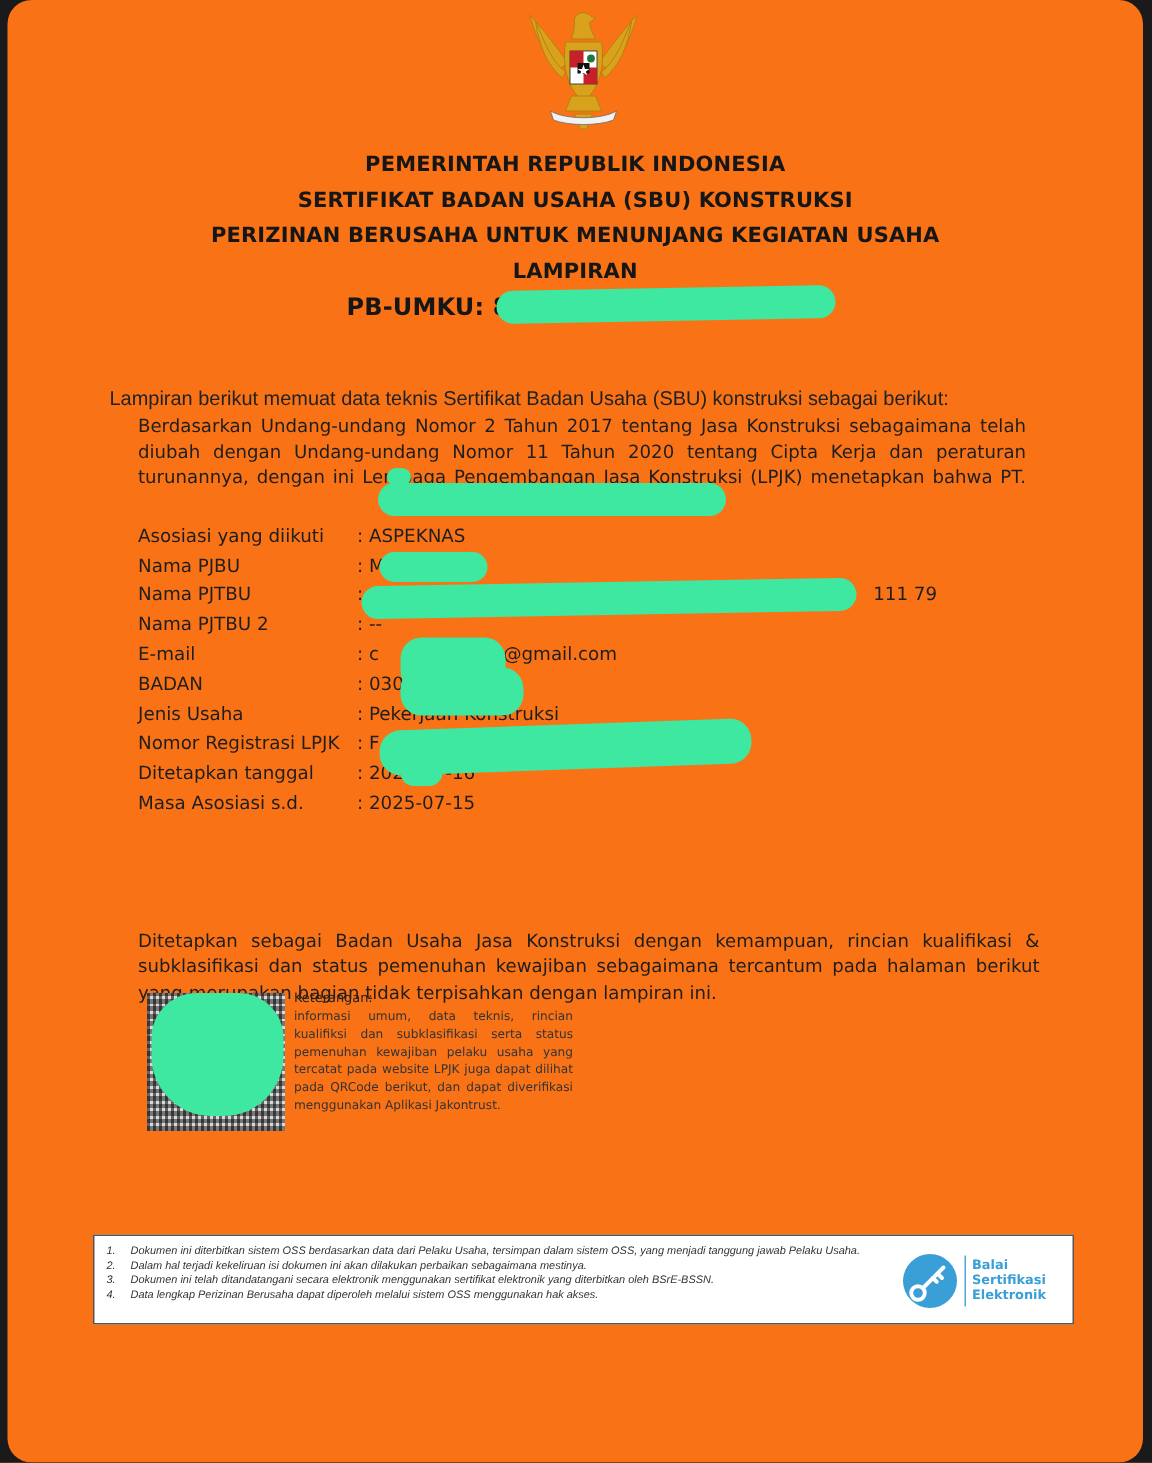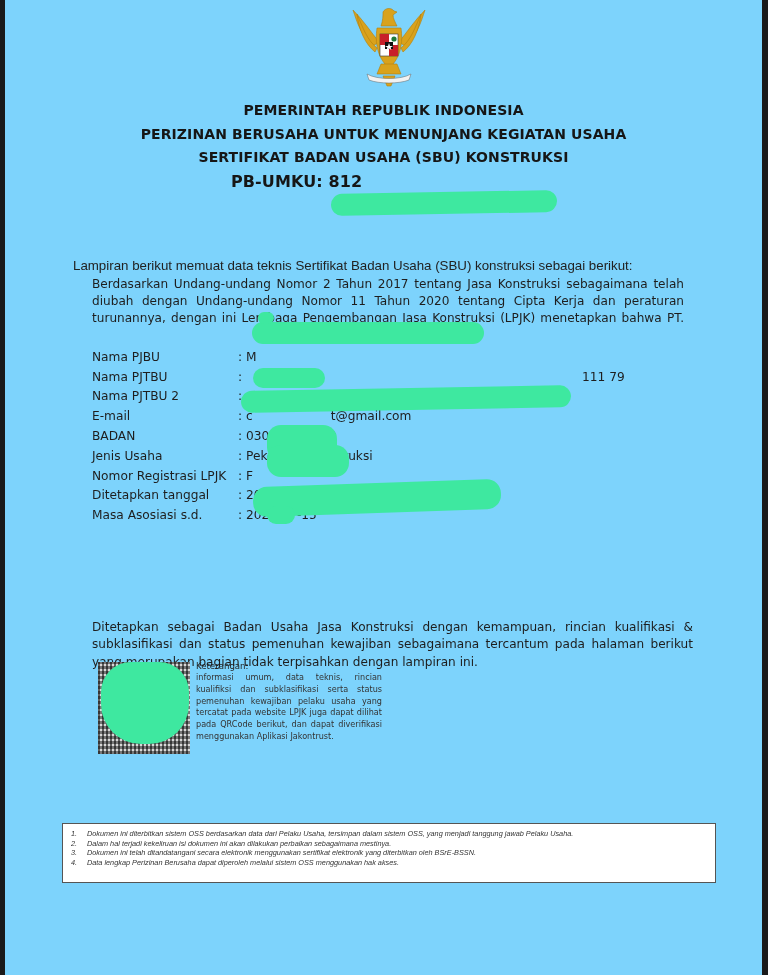--- a/index.html
+++ b/index.html
@@ -1,20 +1,20 @@
 <!DOCTYPE html>
 <html><head>
   <meta charset="utf-8">
   <style>
     * { box-sizing: border-box; margin: 0; padding: 0; }
     html, body { width: 768px; height: 975px; overflow: hidden; background: #1a1a1a; }
     body { position: relative; font-family: "DejaVu Sans", sans-serif; color: #1e1e1e; }
     .page {
       position: absolute; left: 5px; top: 0; width: 757px; height: 975px;
-      background: #7dd3fc; overflow: hidden;
+      background: #f97316; overflow: hidden; border-radius: 16px;
     }
     .emblem { position: absolute; left: 342px; top: 2px; width: 84px; height: 90px; }
     .header { position: absolute; left: 0; top: 99px; width: 757px; text-align: center; }
     .header .line {
       font-family: "DejaVu Sans", sans-serif; font-weight: bold; font-size: 14px;
       line-height: 23.5px; color: #161616; letter-spacing: 0.1px;
     }
     .header .pb { font-size: 16px; line-height: 24px; text-align: left; padding-left: 226px; }
     .redact {
       position: absolute; background: #3ee8a0; border-radius: 14px;
@@ -95,36 +95,41 @@
     <rect x="33" y="32" width="9" height="11" fill="#c8202a"></rect>
     <rect x="42" y="43" width="9" height="11" fill="#c8202a"></rect>
     <circle cx="47" cy="37" r="2.6" fill="#1e7a3a"></circle>
     <rect x="38" y="40" width="8" height="7" fill="#111"></rect>
     <polygon points="42,41 43,44 46,44 43.6,45.6 44.4,48 42,46.6 39.6,48 40.4,45.6 38,44 41,44" fill="#fff"></polygon>
     <path d="M20 72 C30 78 54 78 64 72 L62 78 C52 82 32 82 22 78 Z" fill="#f2f2f2" stroke="#666" stroke-width="0.5"></path>
   </svg>
 
   <div class="header">
     <div class="line">PEMERINTAH REPUBLIK INDONESIA</div>
+    <div class="line">SERTIFIKAT BADAN USAHA (SBU) KONSTRUKSI</div>
     <div class="line">PERIZINAN BERUSAHA UNTUK MENUNJANG KEGIATAN USAHA</div>
-    <div class="line">SERTIFIKAT BADAN USAHA (SBU) KONSTRUKSI</div>
+    <div class="line">LAMPIRAN</div>
     <div class="line pb">PB-UMKU: 812</div>
   </div>
   <div class="redact" style="left:326px; top:192px; width:226px; height:22px; transform: rotate(-1deg);"></div>
 
   <div class="intro">Lampiran berikut memuat data teknis Sertifikat Badan Usaha (SBU) konstruksi sebagai berikut:</div>
 
   <div class="para">
     <span>Berdasarkan Undang-undang Nomor 2 Tahun 2017 tentang Jasa Konstruksi sebagaimana telah diubah dengan Undang-undang Nomor 11 Tahun 2020 tentang Cipta Kerja dan peraturan turunannya, dengan ini Lembaga Pengembangan Jasa Konstruksi (LPJK) menetapkan bahwa PT.</span>
     <span style="display:inline-block; width:198px;"></span><span>ONESIA:</span>
   </div>
   <div class="redact" style="left:247px; top:322px; width:232px; height:22px;"></div>
   <div class="redact" style="left:253px; top:312px; width:16px; height:12px;"></div>
 
   <div class="fields">
+    <div class="field-row">
+      <span class="field-label">Asosiasi yang diikuti</span>
+      <span class="field-value">: ASPEKNAS</span>
+    </div>
     <div class="field-row">
       <span class="field-label">Nama PJBU</span>
       <span class="field-value">: M</span>
     </div>
     <div class="field-row">
       <span class="field-label">Nama PJTBU</span>
       <span class="field-value">:</span>
       <span class="field-value" style="margin-left:340px;">111  79</span>
     </div>
     <div class="field-row">
@@ -188,14 +193,31 @@
         </li>
       <li>
           <span class="num">3.</span>
           <span>Dokumen ini telah ditandatangani secara elektronik menggunakan sertifikat elektronik yang diterbitkan oleh BSrE-BSSN.</span>
         </li>
       <li>
           <span class="num">4.</span>
           <span>Data lengkap Perizinan Berusaha dapat diperoleh melalui sistem OSS menggunakan hak akses.</span>
         </li>
     </ul>
+    <div class="bsre">
+      <svg class="bsre-logo" viewBox="0 0 38 38">
+        <circle cx="19" cy="19" r="18" fill="#3a9fd6"></circle>
+        <g stroke="#ffffff" stroke-width="2.6" fill="none" stroke-linecap="round">
+          <circle cx="11" cy="27" r="4.5"></circle>
+          <path d="M14.5 23.5 L28 10"></path>
+          <path d="M24 14 L27 17"></path>
+          <path d="M21 17 L23.5 19.5"></path>
+        </g>
+      </svg>
+      <div class="bsre-divider"></div>
+      <div class="bsre-text">
+        <div>Balai</div>
+        <div>Sertifikasi</div>
+        <div>Elektronik</div>
+      </div>
+    </div>
   </div>
 </div>
 
 </body></html>

